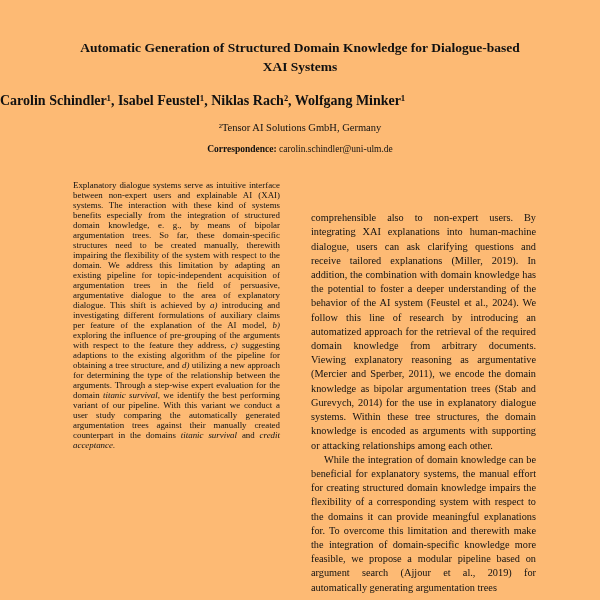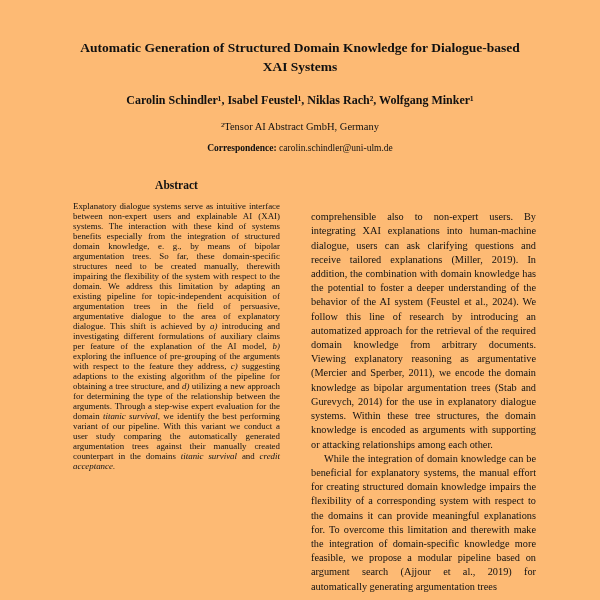--- a/index.html
+++ b/index.html
@@ -18,22 +18,22 @@
   .title {
     margin: 0 auto;
     width: 440px;
     text-align: center;
     font-size: 13.5px;
     font-weight: bold;
     line-height: 1.38;
   }
   .authors {
     margin-top: 17px;
-    text-align: center;
-    font-size: 12px;
+    text-align: left;
+    font-size: 14px;
     font-weight: bold;
   }
   .affils {
     margin-top: 11px;
     text-align: center;
     font-size: 10.5px;
     line-height: 15px;
   }
   .correspondence {
     margin-top: 9px;
@@ -76,29 +76,28 @@
 </head>
 <body>
 
 <div class="page">
 
   <h1 class="title">Automatic Generation of Structured Domain Knowledge for Dialogue-based XAI Systems</h1>
 
   <div class="authors">Carolin Schindler¹, Isabel Feustel¹, Niklas Rach², Wolfgang Minker¹</div>
 
   <div class="affils">
-    <div>²Tensor AI Abstract GmbH, Germany</div>
+    <div>²Tensor AI Solutions GmbH, Germany</div>
   </div>
 
   <div class="correspondence"><span style="font-weight: bold;">Correspondence: </span><span>carolin.schindler@uni-ulm.de</span></div>
 
   <div class="columns">
 
     <div class="col">
-      <h2 class="abstract-heading">Abstract</h2>
       <p class="abstract-text"><span>Explanatory dialogue systems serve as intuitive interface between non-expert users and explainable AI (XAI) systems. The interaction with these kind of systems benefits especially from the integration of structured domain knowledge, e. g., by means of bipolar argumentation trees. So far, these domain-specific structures need to be created manually, therewith impairing the flexibility of the system with respect to the domain. We address this limitation by adapting an existing pipeline for topic-independent acquisition of argumentation trees in the field of persuasive, argumentative dialogue to the area of explanatory dialogue. This shift is achieved by </span><span style="font-style: italic;">a)</span><span> introducing and investigating different formulations of auxiliary claims per feature of the explanation of the AI model, </span><span style="font-style: italic;">b)</span><span> exploring the influence of pre-grouping of the arguments with respect to the feature they address, </span><span style="font-style: italic;">c)</span><span> suggesting adaptions to the existing algorithm of the pipeline for obtaining a tree structure, and </span><span style="font-style: italic;">d)</span><span> utilizing a new approach for determining the type of the relationship between the arguments. Through a step-wise expert evaluation for the domain </span><span style="font-style: italic;">titanic survival</span><span>, we identify the best performing variant of our pipeline. With this variant we conduct a user study comparing the automatically generated argumentation trees against their manually created counterpart in the domains </span><span style="font-style: italic;">titanic survival</span><span> and </span><span style="font-style: italic;">credit acceptance.</span></p>
     </div>
 
     <div class="col">
       <p class="body-par first">comprehensible also to non-expert users. By integrating XAI explanations into human-machine dialogue, users can ask clarifying questions and receive tailored explanations (Miller, 2019). In addition, the combination with domain knowledge has the potential to foster a deeper understanding of the behavior of the AI system (Feustel et al., 2024). We follow this line of research by introducing an automatized approach for the retrieval of the required domain knowledge from arbitrary documents. Viewing explanatory reasoning as argumentative (Mercier and Sperber, 2011), we encode the domain knowledge as bipolar argumentation trees (Stab and Gurevych, 2014) for the use in explanatory dialogue systems. Within these tree structures, the domain knowledge is encoded as arguments with supporting or attacking relationships among each other.</p>
       <p class="body-par indent">While the integration of domain knowledge can be beneficial for explanatory systems, the manual effort for creating structured domain knowledge impairs the flexibility of a corresponding system with respect to the domains it can provide meaningful explanations for. To overcome this limitation and therewith make the integration of domain-specific knowledge more feasible, we propose a modular pipeline based on argument search (Ajjour et al., 2019) for automatically generating argumentation trees</p>
     </div>
 
   </div>
 

